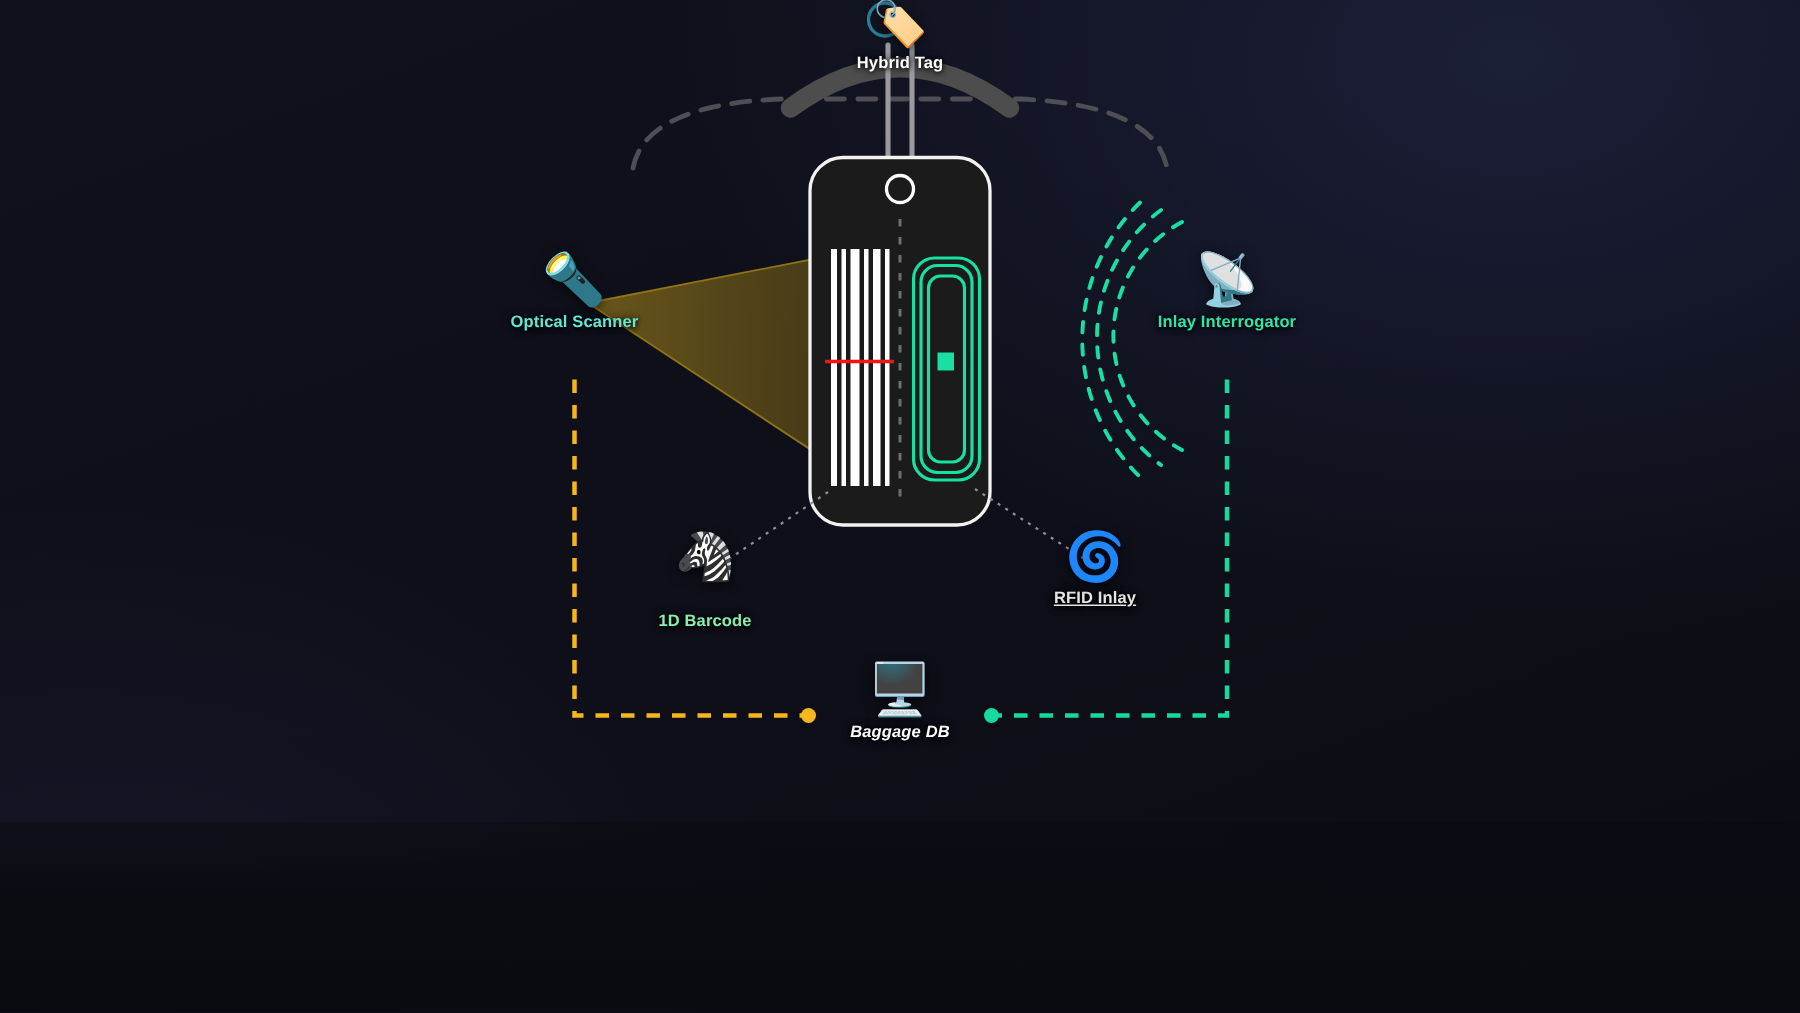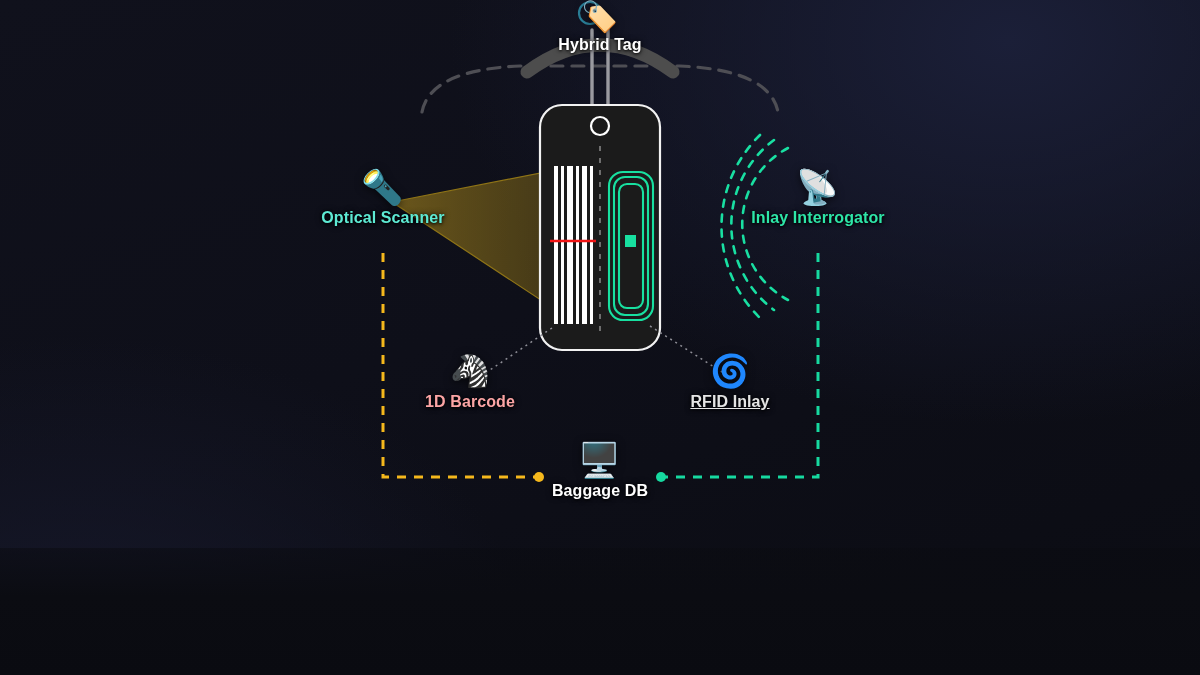--- a/index.html
+++ b/index.html
@@ -31,50 +31,50 @@
   
   .node { position:absolute; text-align:center; }
   .node .emoji {
     font-family:"DejaVu Sans", sans-serif;
     line-height:1;
     display:block;
     filter:drop-shadow(0 2px 4px rgba(0,0,0,.6));
   }
   .node .lbl {
     display:block;
-    font-size:16px;
+    font-size:11px;
     font-weight:bold;
     letter-spacing:.1px;
     white-space:nowrap;
     text-shadow:0 1px 3px rgba(0,0,0,.95), 0 0 6px rgba(0,0,0,.8);
   }
 
   #node-hybrid-tag { left:520px; top:2px; width:160px; }
   #node-hybrid-tag .emoji { font-size:30px; }
   #node-hybrid-tag .lbl { color:#ffffff; margin-top:4px; }
 
   #node-optical-scanner { left:313px; top:170px; width:140px; }
   #node-optical-scanner .emoji { font-size:34px; }
   #node-optical-scanner .lbl { color:#5eead4; margin-top:5px; }
 
   #node-radio-interrogator { left:748px; top:170px; width:140px; }
   #node-radio-interrogator .emoji { font-size:34px; }
   #node-radio-interrogator .lbl { color:#2ee6a8; margin-top:5px; }
 
   #node-1d-barcode { left:405px; top:355px; width:130px; }
   #node-1d-barcode .emoji { font-size:32px; }
-  #node-1d-barcode .lbl { color:#fca5a5; margin-top:6px; }
+  #node-1d-barcode .lbl { color:#86efac; margin-top:21px; }
 
   #node-rfid-inlay { left:665px; top:355px; width:130px; }
   #node-rfid-inlay .emoji { font-size:32px; }
   #node-rfid-inlay .lbl { color:#e5e5e5; margin-top:6px;text-decoration:underline; }
 
   #node-baggage-db { left:535px; top:443px; width:130px; }
   #node-baggage-db .emoji { font-size:34px; }
-  #node-baggage-db .lbl { color:#ffffff; margin-top:5px; }
+  #node-baggage-db .lbl { color:#ffffff; margin-top:5px;font-style:italic; }
 
   
   .footer { position:absolute; left:0; right:0; bottom:0; height:127px; }
 </style>
 </head>
 <body>
 
 <div id="stage">
 
   <div class="bg-base"></div>

